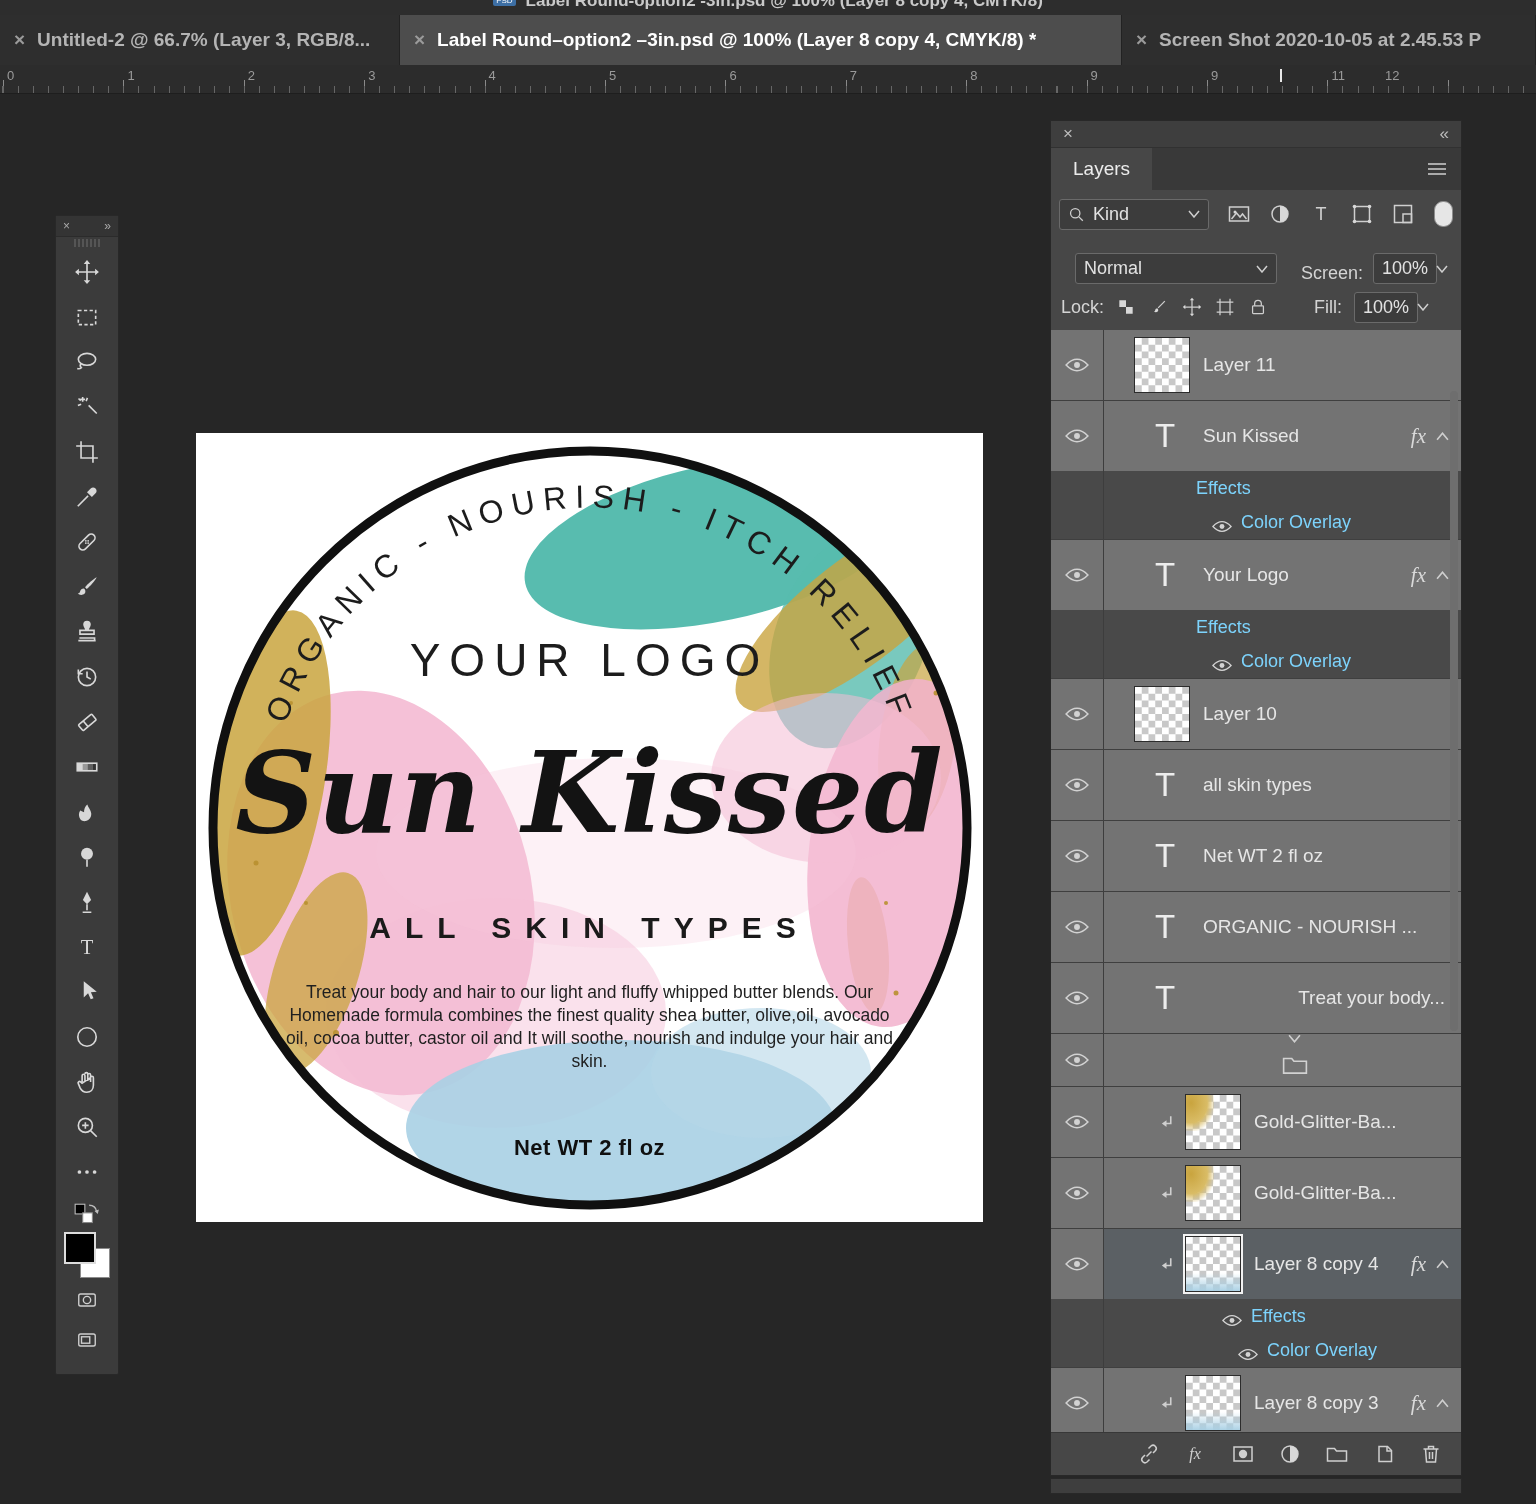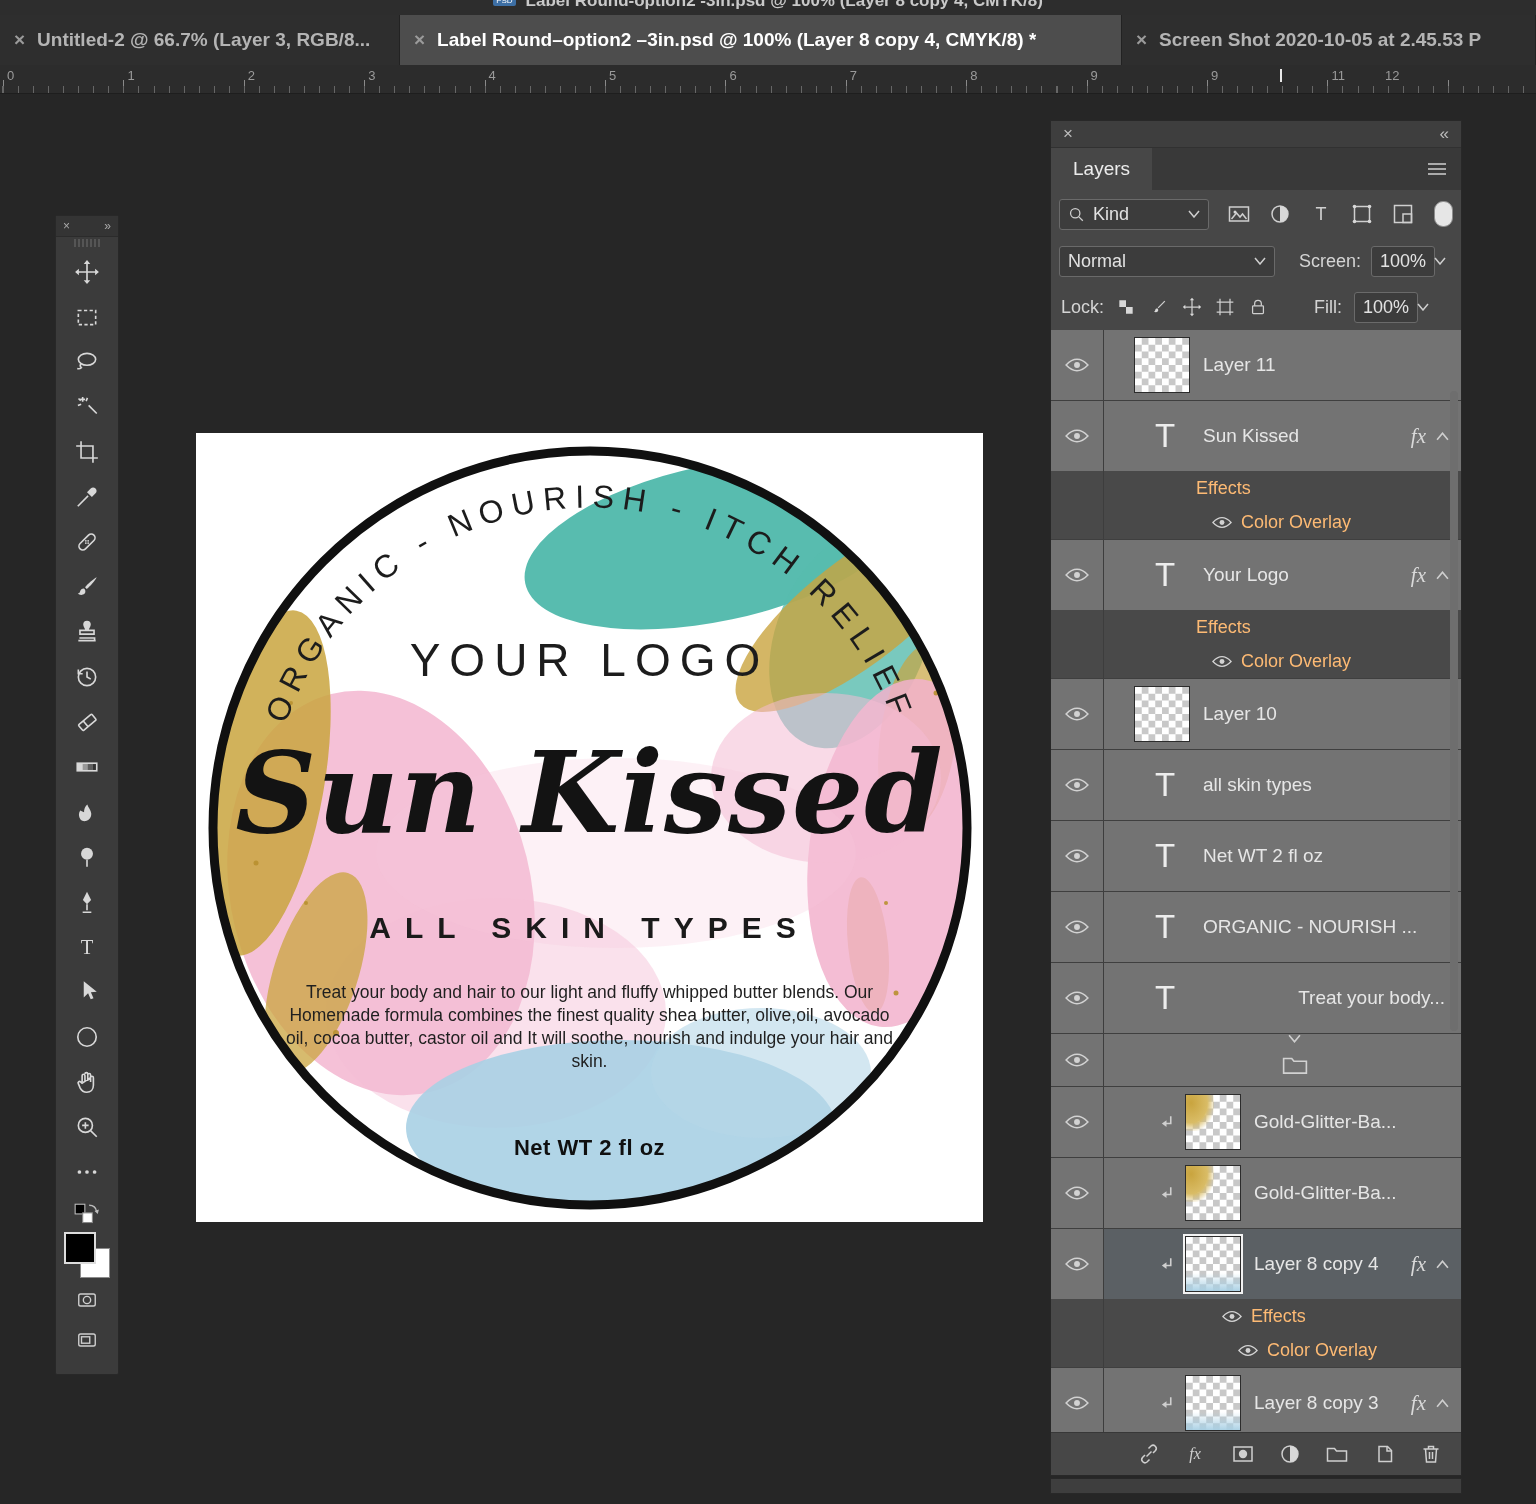--- a/index.html
+++ b/index.html
@@ -60,21 +60,21 @@
   .panel-tab{background:#474747;padding:0 22px;display:flex;align-items:center;font-size:19px;color:#ececec;}
   .hamburger{width:20px;height:14px;margin:auto 14px auto auto;}
   .filter-row{height:48px;flex:none;display:flex;align-items:center;gap:14px;padding:0 8px;}
   .kind-box{box-sizing:border-box;width:150px;height:31px;background:#3c3c3c;border:1px solid #6a6a6a;border-radius:3px;display:flex;align-items:center;gap:8px;padding:0 8px;font-size:18px;color:#e2e2e2;}
   .kind-box .mag{width:17px;height:17px;}
   .kind-box .dd-chev{margin-left:auto;}
   .dd-chev{width:12px;height:8px;flex:none;}
   .ficons{display:flex;align-items:center;gap:17px;margin-left:4px;}
   .ficons svg{width:24px;height:24px;stroke:#cfcfcf;stroke-width:1.5;fill:none;}
   .filter-toggle{margin-left:auto;width:17px;height:24px;border-radius:9px;background:#e6e6e6;border:1px solid #8d8d8d;}
-  .blend-row{height:46px;flex:none;display:flex;align-items:center;gap:10px;padding:0 8px;}
+  .blend-row{height:46px;flex:none;display:flex;align-items:flex-end;gap:10px;padding:0 24px;}
   .lock-row{height:46px;flex:none;display:flex;align-items:center;gap:12px;padding:0 10px;}
   .plabel{font-size:18px;color:#d4d4d4;}
   .select-box{box-sizing:border-box;height:31px;background:#3c3c3c;border:1px solid #6a6a6a;border-radius:3px;display:flex;align-items:center;justify-content:space-between;gap:8px;padding:0 8px;font-size:18px;color:#e2e2e2;}
   .select-box.blend{width:216px;}
   .select-box.val{width:64px;}
   .lock-icons{display:flex;align-items:center;gap:13px;}
   .lock-icons svg{width:20px;height:20px;stroke:#cfcfcf;stroke-width:1.5;fill:none;}
 
   .layers-list{flex:1;overflow:hidden;background:#494949;}
   .lrow{display:flex;align-items:stretch;height:70px;border-top:1px solid #3f3f3f;background:#737373;}
@@ -95,21 +95,21 @@
   .ticon{width:50px;flex:none;text-align:center;font-size:33px;color:#ededed;}
   .lname{font-size:19px;color:#e6e6e6;white-space:nowrap;overflow:hidden;text-overflow:ellipsis;min-width:0;}
   .lname.ra{margin-left:auto;text-align:right;padding-right:6px;flex:none;}
   .fxwrap{margin-left:auto;display:flex;align-items:center;gap:10px;flex:none;padding-right:2px;}
   .fxb{font-style:italic;font-size:21px;color:#dadada;font-family:"Liberation Serif",serif;}
   .cup,.cdown{width:13px;height:9px;flex:none;}
   .cliparrow{width:17px;height:17px;flex:none;margin-right:-3px;}
   .foldericon{width:26px;height:21px;flex:none;}
   .srow{display:flex;align-items:center;height:34px;background:#494949;}
   .eye-cell-empty{width:52px;flex:none;align-self:stretch;border-right:1px solid #3d3d3d;}
-  .scontent{display:flex;align-items:center;gap:9px;font-size:18px;color:#fdba74;}
+  .scontent{display:flex;align-items:flex-end;gap:9px;font-size:18px;color:#7dd3fc;}
   .scontent .eye-wrap svg{width:20px;height:13px;}
   .panel-bottombar{height:42px;flex:none;border-top:1px solid #383838;background:#474747;display:flex;align-items:center;justify-content:flex-end;gap:23px;padding:0 18px;}
   .panel-bottombar svg{width:24px;height:24px;stroke:#cfcfcf;stroke-width:1.5;fill:none;}
   .scroll-thumb{position:absolute;right:3px;top:270px;width:8px;height:640px;background:#6e6e6e;border-radius:4px;}
   .panel-bottom-strip{position:absolute;left:1050px;top:1478px;width:412px;height:16px;background:#3e3e3e;border:1px solid #282828;box-sizing:border-box;}
 </style>
 </head>
 <body>
 
 <div class="titlebar">

